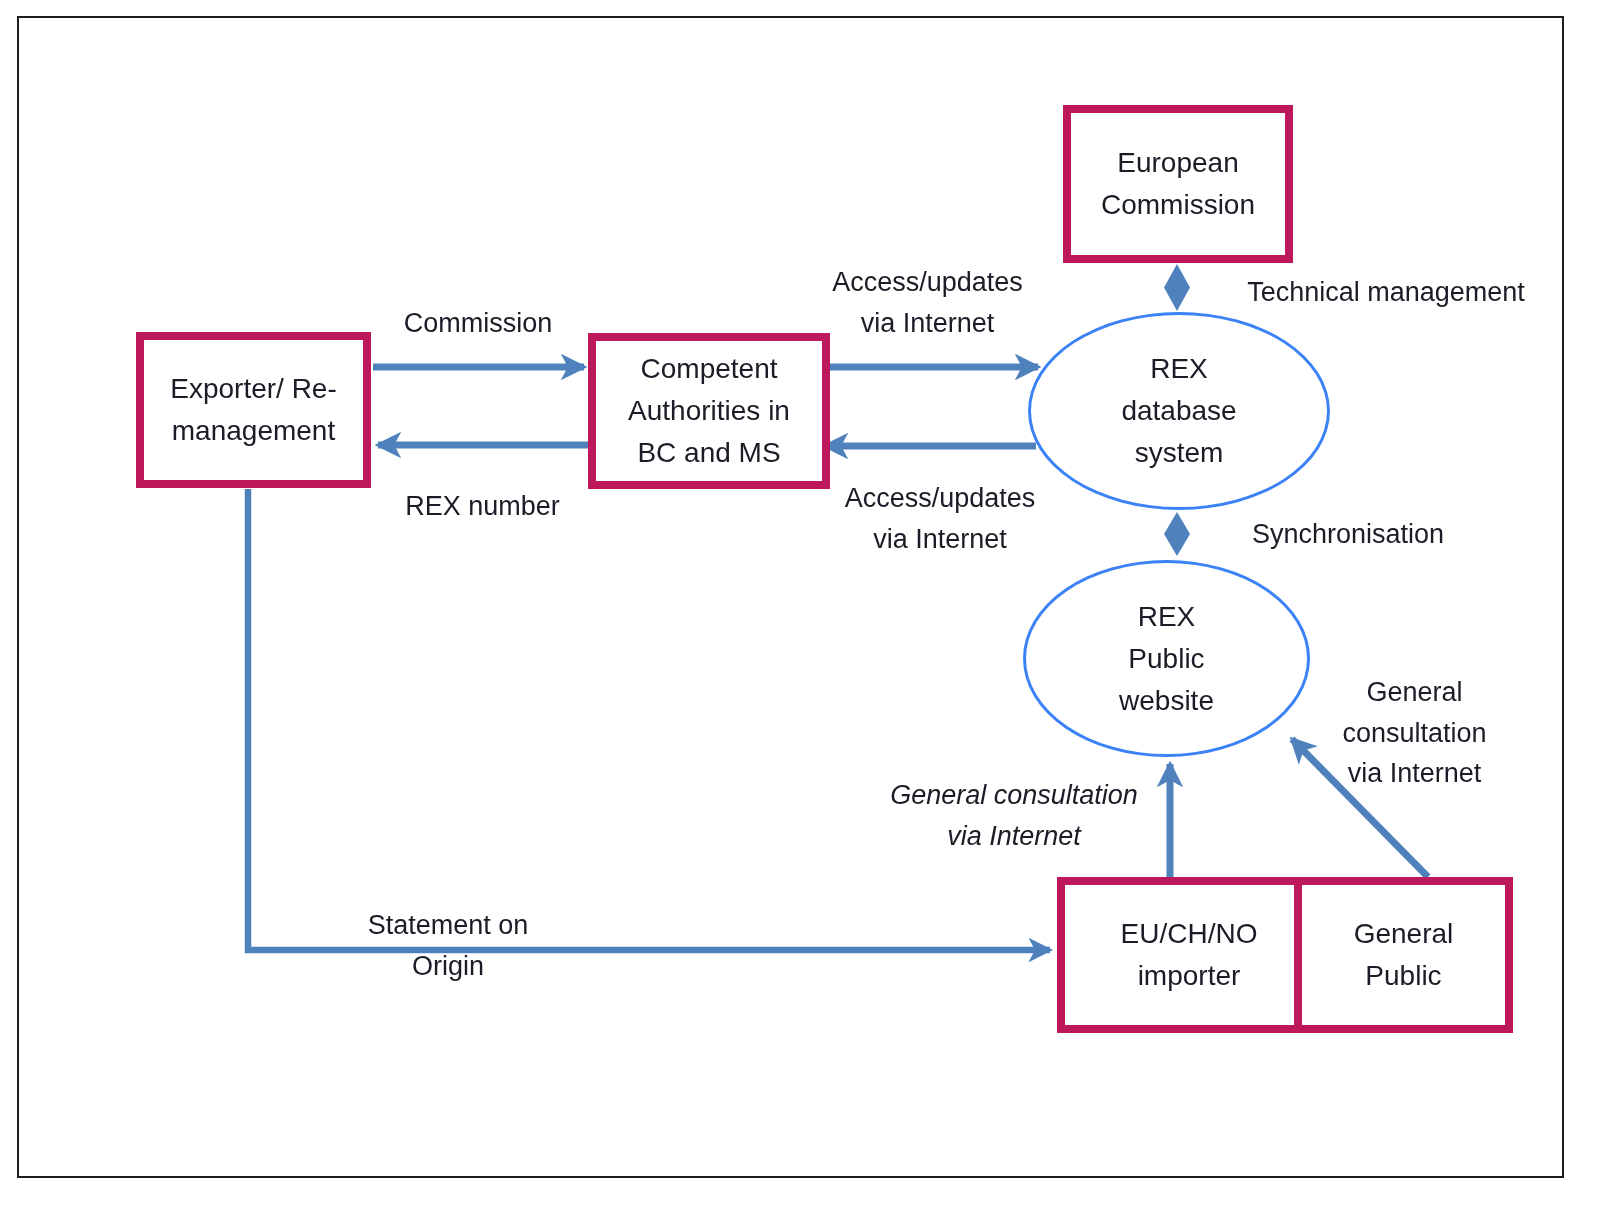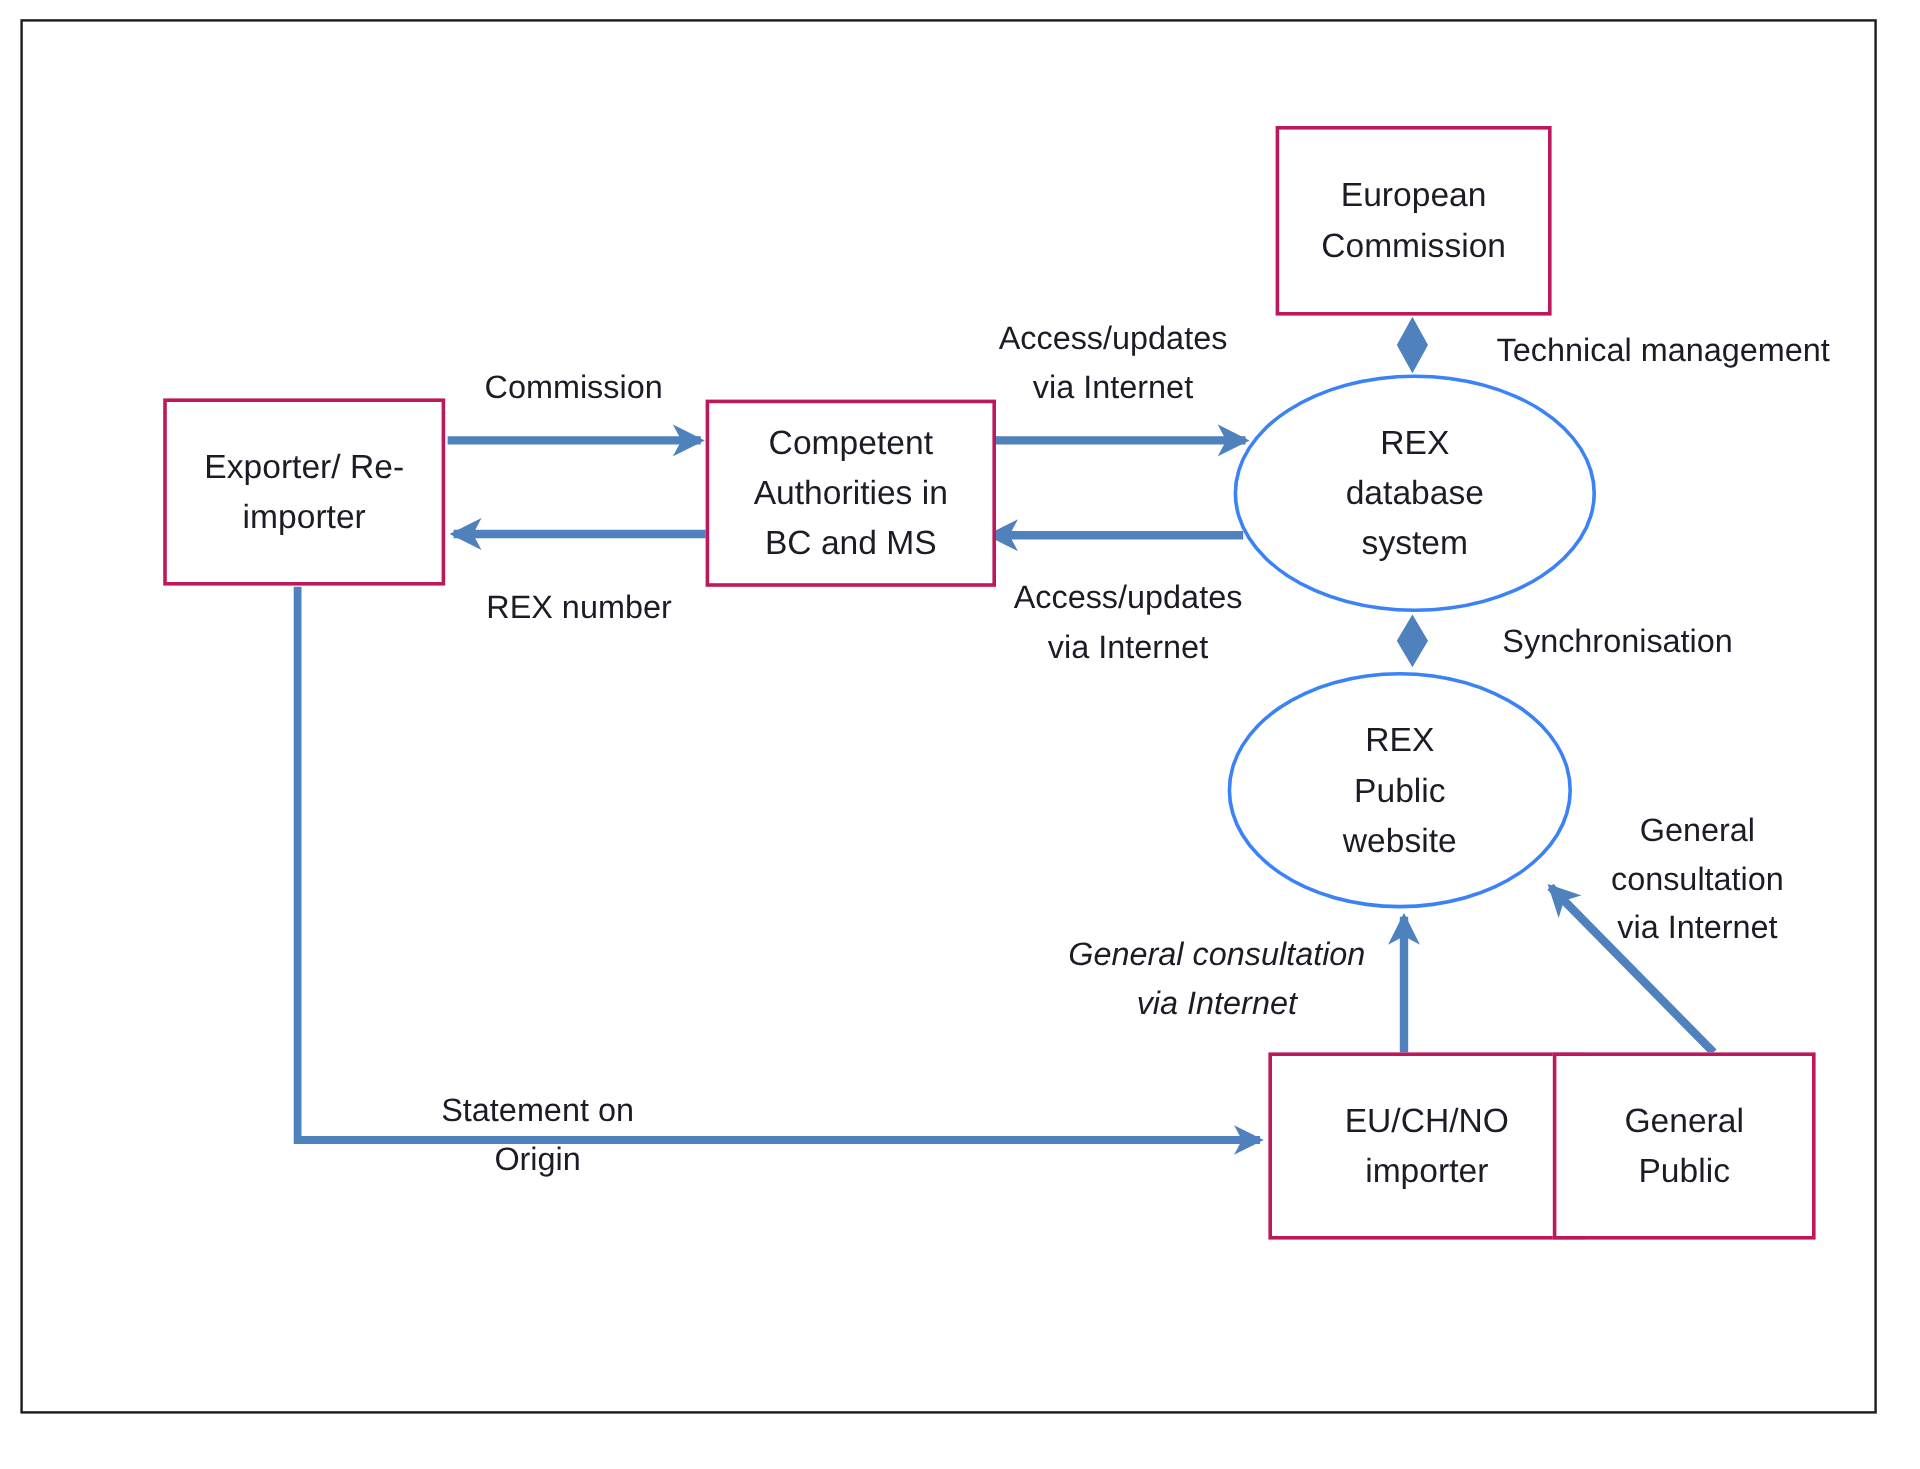--- a/index.html
+++ b/index.html
@@ -37,21 +37,21 @@
     position: absolute;
     box-sizing: border-box;
     background: #ffffff;
     display: flex;
     align-items: center;
     justify-content: center;
     text-align: center;
     z-index: 2;
   }
   .node.rect {
-    border: 3px solid #be185d;
+    border: 8px solid #be185d;
   }
   .node.ellipse {
     border: 3px solid #3b82f6;
     border-radius: 50%;
   }
   .node-label {
     white-space: pre-line;
     font-size: 28px;
     line-height: 1.5;
     color: #1c1b26;
@@ -115,21 +115,21 @@
 
     <path d="M 1428 877 L 1292 739" stroke="#4f81bd" stroke-width="7" fill="none" marker-end="url(#arw)"></path>
 
     <polygon points="1177,264 1190,287.5 1177,311 1164,287.5" fill="#4f81bd"></polygon>
 
     <polygon points="1177,512 1190,534 1177,556 1164,534" fill="#4f81bd"></polygon>
   </svg>
 
   <div class="node rect" id="node-exporter">
     <div class="node-label">Exporter/ Re-
-importer</div>
+management</div>
   </div>
 
   <div class="node rect" id="node-competent">
     <div class="node-label">Competent
 Authorities in
 BC and MS</div>
   </div>
 
   <div class="node rect" id="node-european-commission">
     <div class="node-label">European

